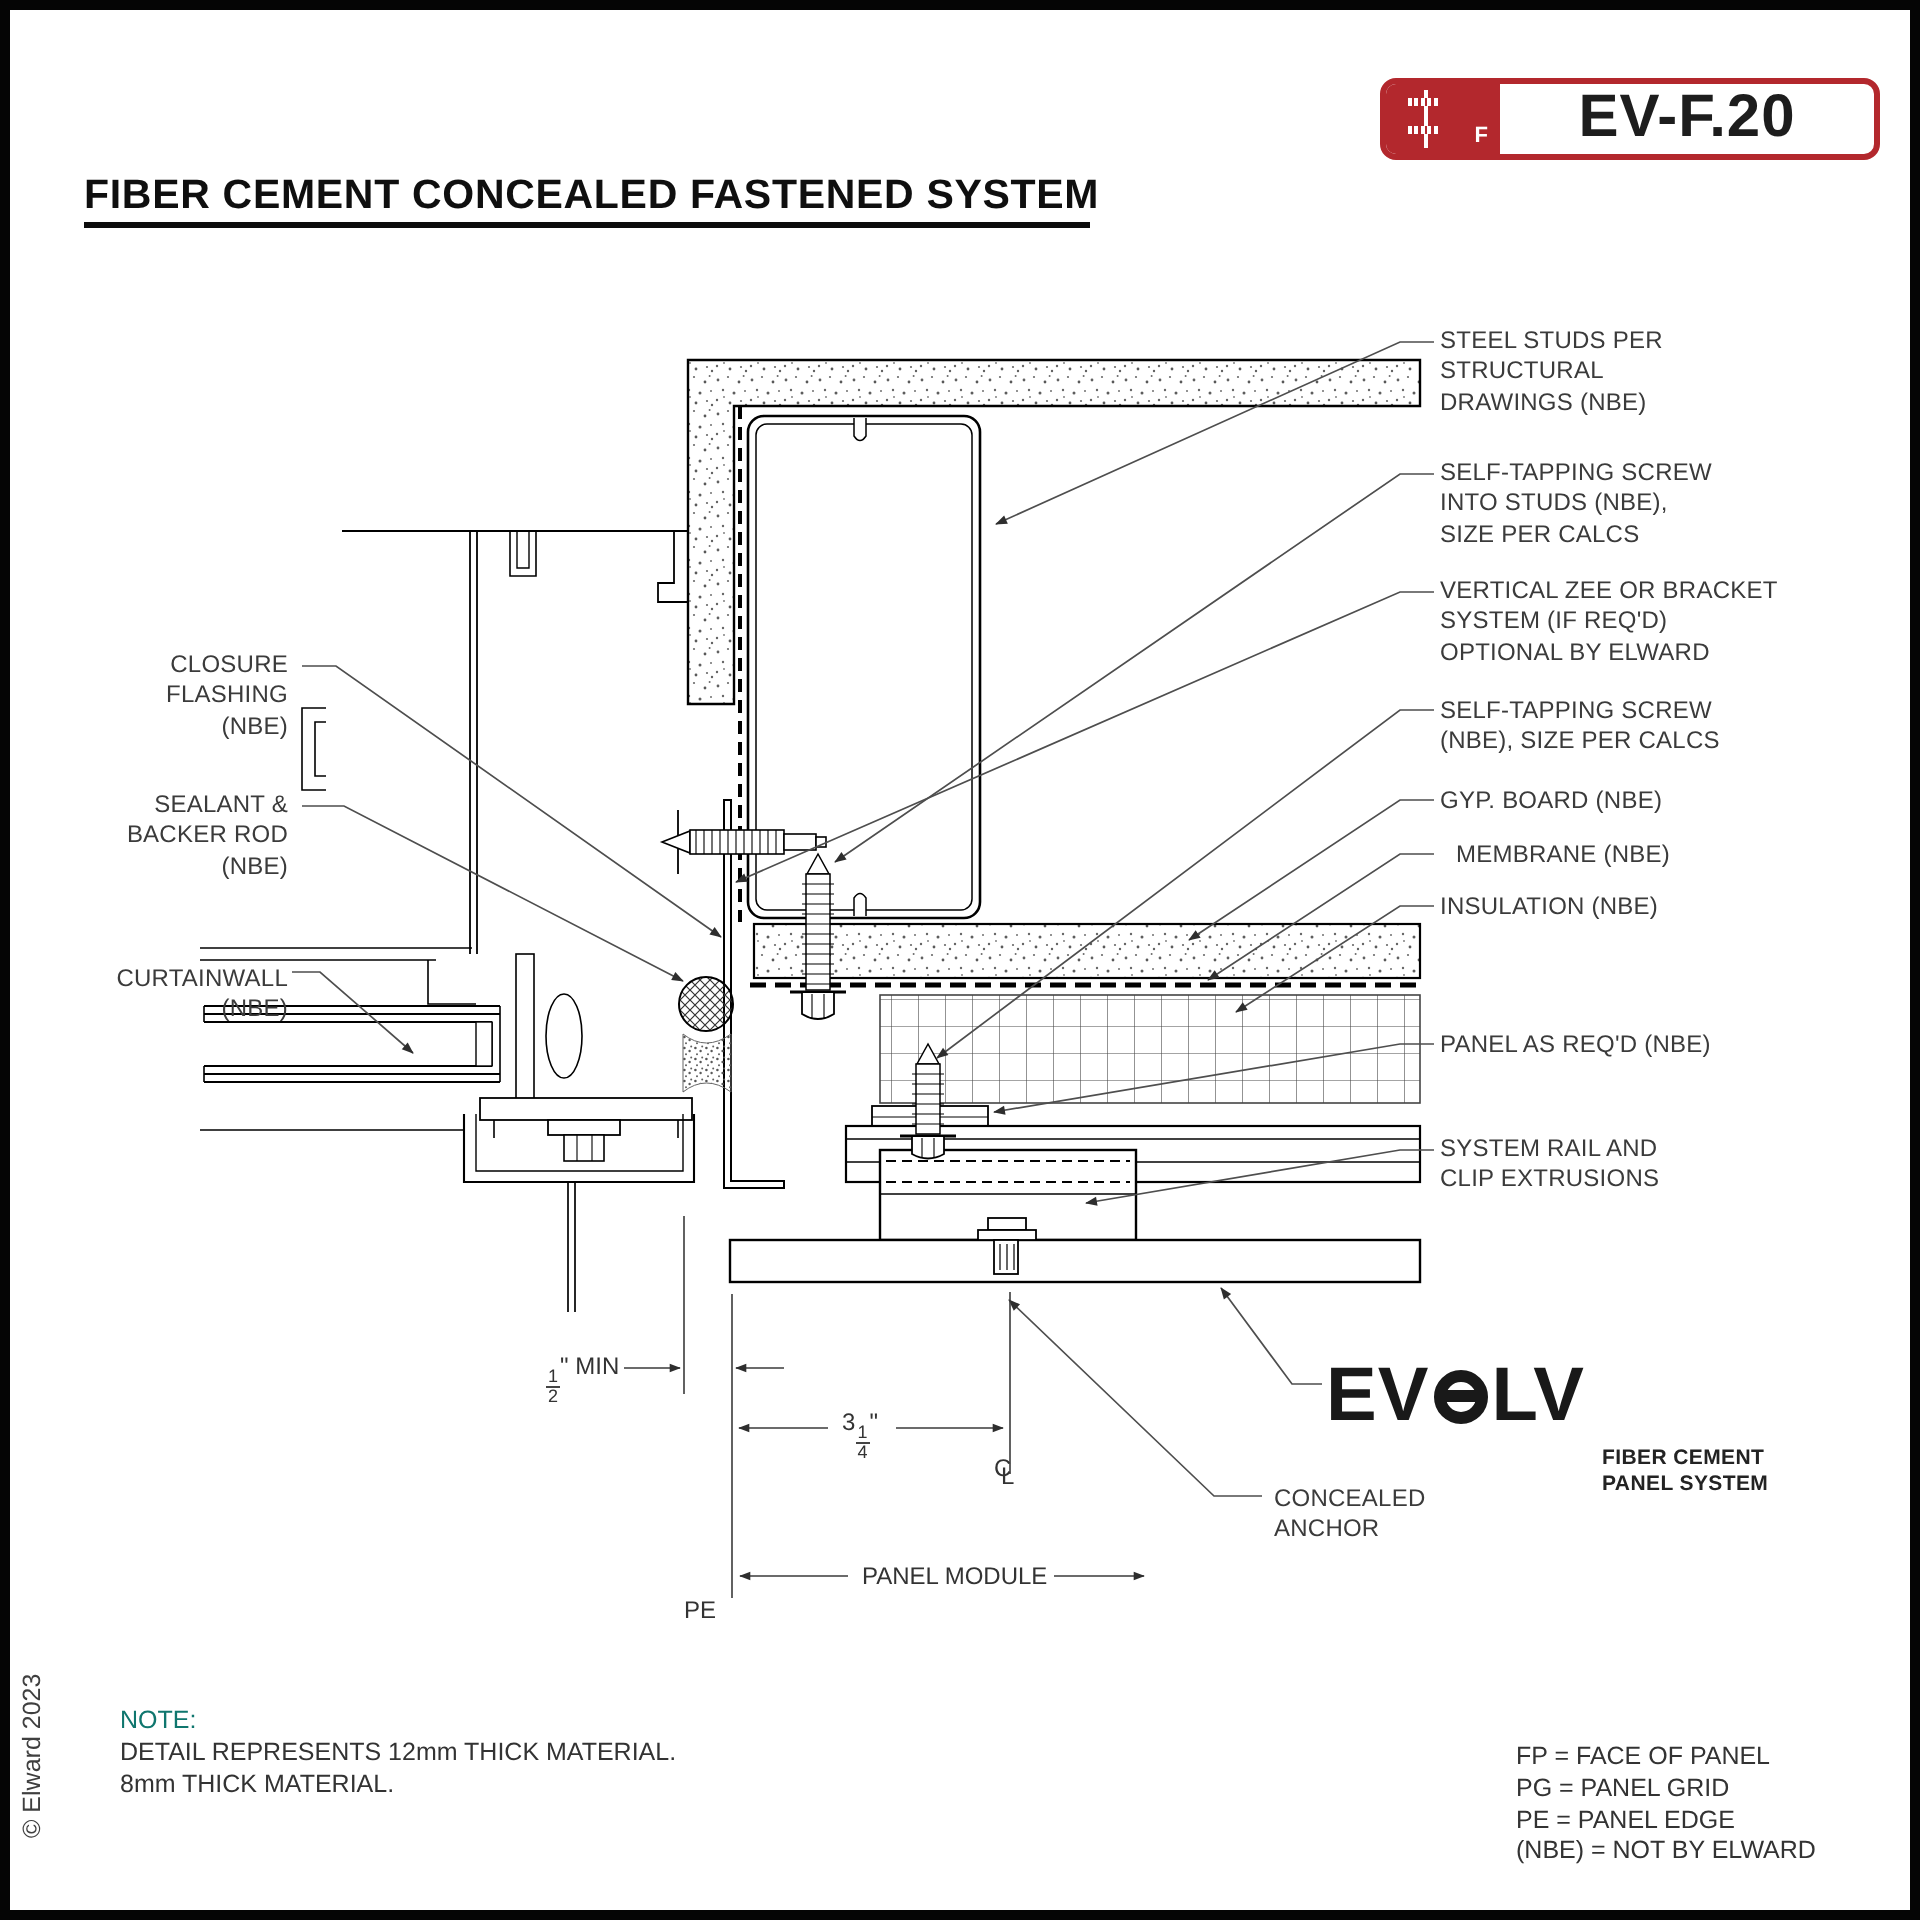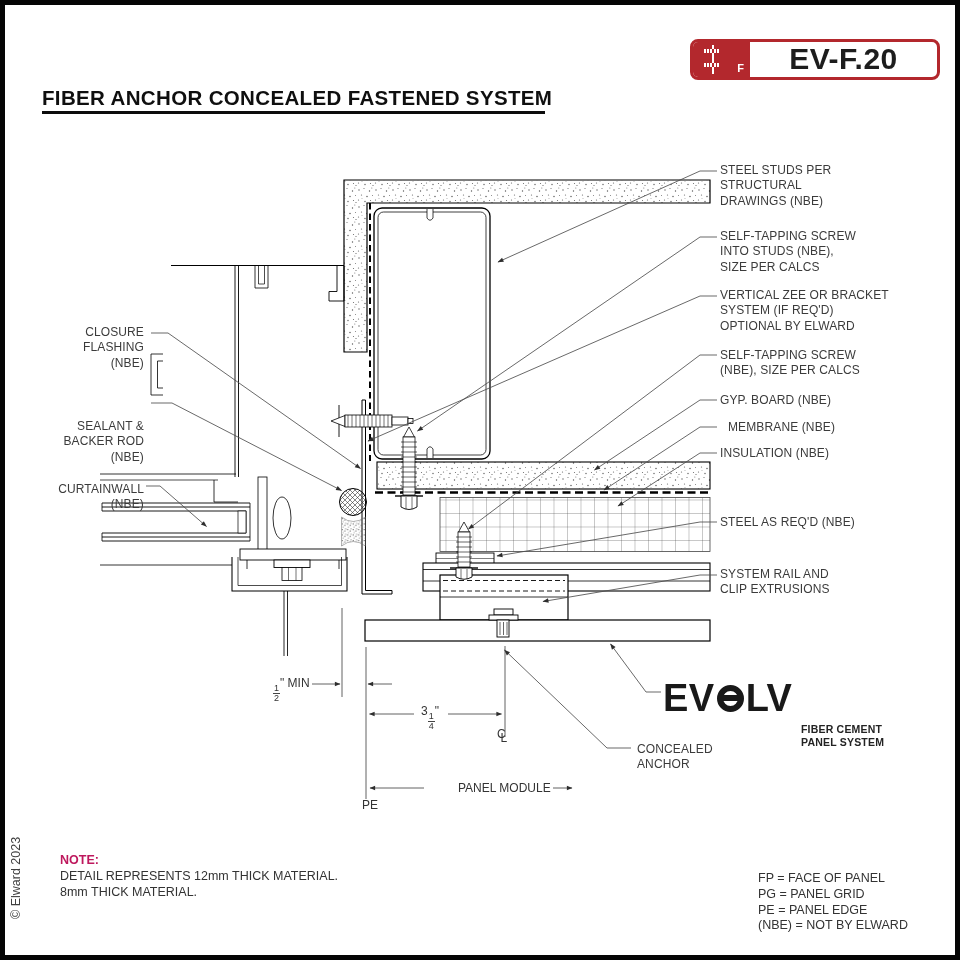--- a/index.html
+++ b/index.html
@@ -27,33 +27,33 @@
   .oglyph{position:relative;width:27px;height:27px;border:6.5px solid #191919;border-radius:50%;
           box-sizing:border-box;margin:0 2px;flex:none;}
   .oglyph i{position:absolute;left:-5px;right:-2px;top:50%;margin-top:-2.6px;height:5.2px;background:#191919;}
   .tagline{position:absolute;left:801px;top:687px;font-size:10.5px;line-height:12.5px;font-weight:bold;
            color:#232323;letter-spacing:.2px;z-index:5;margin-top:36px;}
   .dimtxt{position:absolute;font-size:12px;color:#333;background:#fff;padding:0 2px;z-index:6;white-space:nowrap;}
   .fr{display:inline-flex;flex-direction:column;text-align:center;font-size:9px;line-height:8.5px;
       color:#333;vertical-align:-4px;}
   .fr .nu{border-bottom:1px solid #444;padding:0 1px;}
   .notes{position:absolute;left:60px;top:853px;font-size:12.5px;line-height:15.8px;color:#333;z-index:5;}
-  .notes .h{font-weight:bold;color:#be185d;}
+  .notes .h{font-weight:normal;color:#0f766e;}
   .notes .j{word-spacing:9.5px;}
   .legend{position:absolute;left:758px;top:871px;font-size:12.5px;line-height:15.8px;color:#333;z-index:5;}
   .copy{position:absolute;left:9px;top:919px;transform:rotate(-90deg);transform-origin:0 0;
         font-size:12.5px;color:#3f3f3f;white-space:nowrap;z-index:5;}
 </style>
 </head>
 <body>
 
 <div class="page">
   <div class="frame"></div>
 
-  <div class="title">FIBER ANCHOR CONCEALED FASTENED SYSTEM</div>
+  <div class="title">FIBER CEMENT CONCEALED FASTENED SYSTEM</div>
   <div class="rule"></div>
 
   <div class="badge">
     <div class="bicon">
       <span class="bv"></span>
       <span class="bs" style="top:7px;"></span>
       <span class="bs" style="top:21px;"></span>
       <span class="bf">F</span>
     </div>
     <div class="bcode">EV-F.20</div>
@@ -232,28 +232,28 @@
 INTO STUDS (NBE),
 SIZE PER CALCS</div>
   <div class="lbl" style="left:720px;top:288px;">VERTICAL ZEE OR BRACKET
 SYSTEM (IF REQ'D)
 OPTIONAL BY ELWARD</div>
   <div class="lbl" style="left:720px;top:348px;">SELF-TAPPING SCREW
 (NBE), SIZE PER CALCS</div>
   <div class="lbl" style="left:720px;top:393px;">GYP. BOARD (NBE)</div>
   <div class="lbl" style="left:728px;top:420px;">MEMBRANE (NBE)</div>
   <div class="lbl" style="left:720px;top:446px;">INSULATION (NBE)</div>
-  <div class="lbl" style="left:720px;top:515px;">STEEL AS REQ'D (NBE)</div>
+  <div class="lbl" style="left:720px;top:515px;">PANEL AS REQ'D (NBE)</div>
   <div class="lbl" style="left:720px;top:567px;">SYSTEM RAIL AND
 CLIP EXTRUSIONS</div>
 
   <div class="lbl lft" style="left:34px;top:325px;">CLOSURE
 FLASHING
 (NBE)</div>
-  <div class="lbl lft" style="left:34px;top:395px;margin-top:24px;">SEALANT &amp;
+  <div class="lbl lft" style="left:34px;top:395px;">SEALANT &amp;
 BACKER ROD
 (NBE)</div>
   <div class="lbl lft" style="left:34px;top:482px;">CURTAINWALL
 (NBE)</div>
 
   <div class="lbl" style="left:637px;top:742px;">CONCEALED
 ANCHOR</div>
 
   <div class="dimtxt" style="left:271px;top:676px;">
     <span class="fr">
@@ -264,22 +264,22 @@
   <div class="dimtxt" style="left:419px;top:704px;">
     <span>3</span><span class="fr">
         <span class="nu">1</span>
         <span>4</span>
       </span><span>"</span>
   </div>
   <div class="dimtxt" style="left:497px;top:727px;width:14px;height:16px;background:none;">
     <span style="position:absolute;left:0;top:0;">C</span>
     <span style="position:absolute;left:3.5px;top:3.5px;">L</span>
   </div>
-  <div class="dimtxt" style="left:429px;top:781px;margin-left:27px;">PANEL MODULE</div>
-  <div class="dimtxt" style="left:360px;top:798px;background:none;">PE</div>
+  <div class="dimtxt" style="left:429px;top:781px;">PANEL MODULE</div>
+  <div class="dimtxt" style="left:340px;top:798px;background:none;">PE</div>
 
   <div class="logo">
     <span>EV</span>
     <span class="oglyph">
         <i></i>
       </span>
     <span>LV</span>
   </div>
   <div class="tagline">
     <div>FIBER CEMENT</div>

